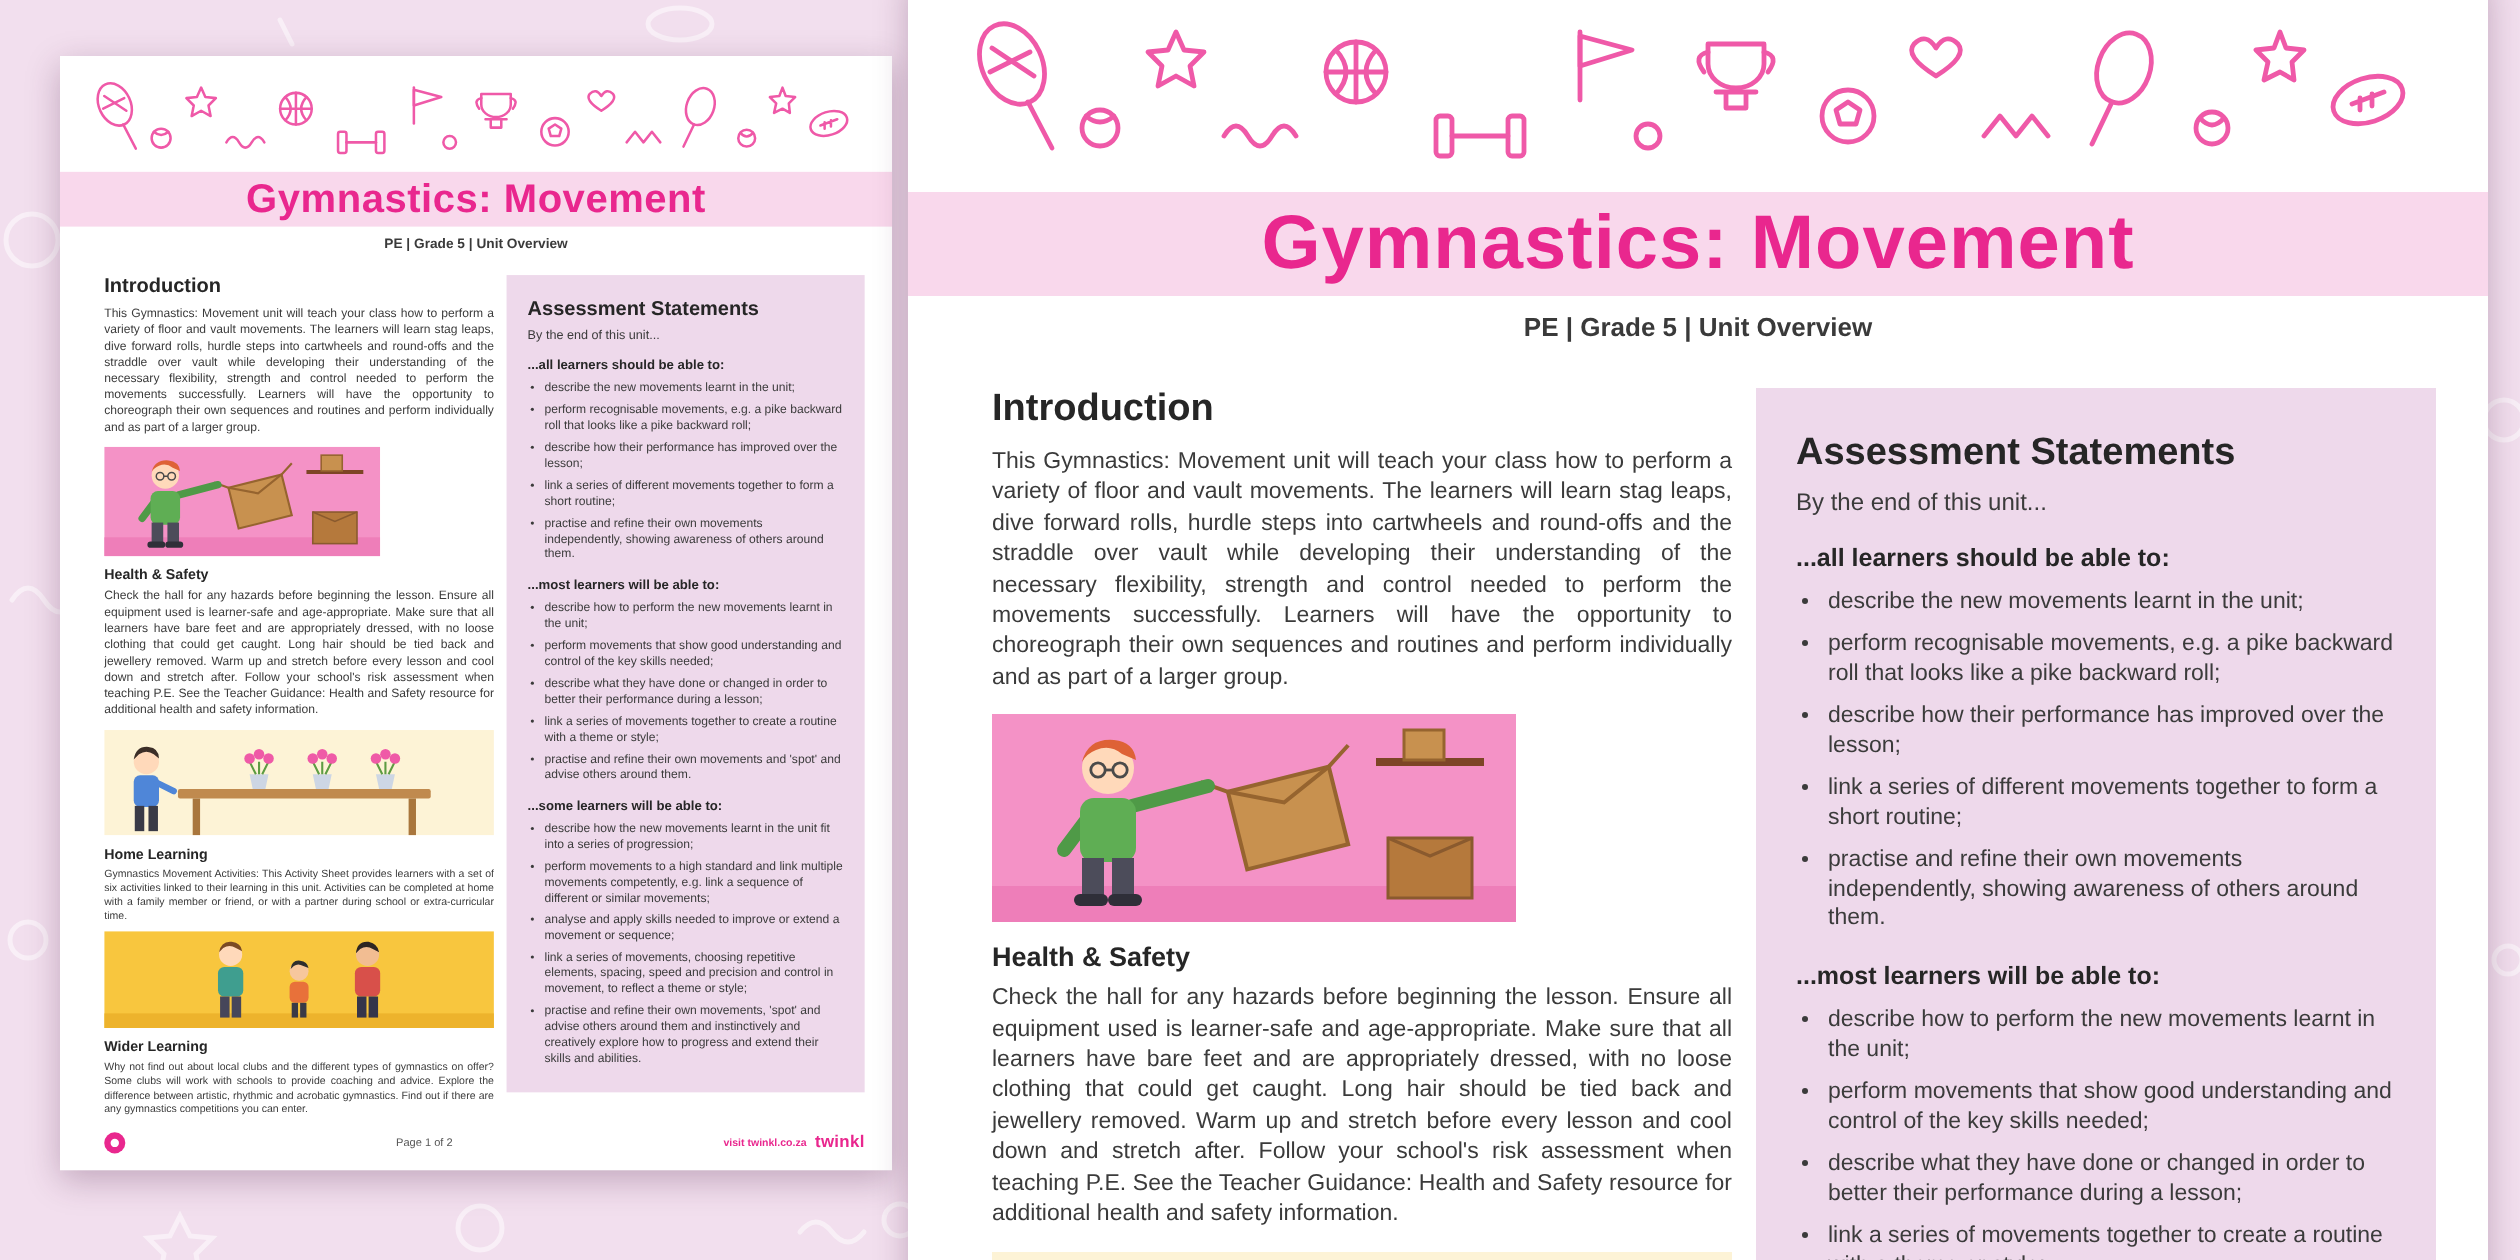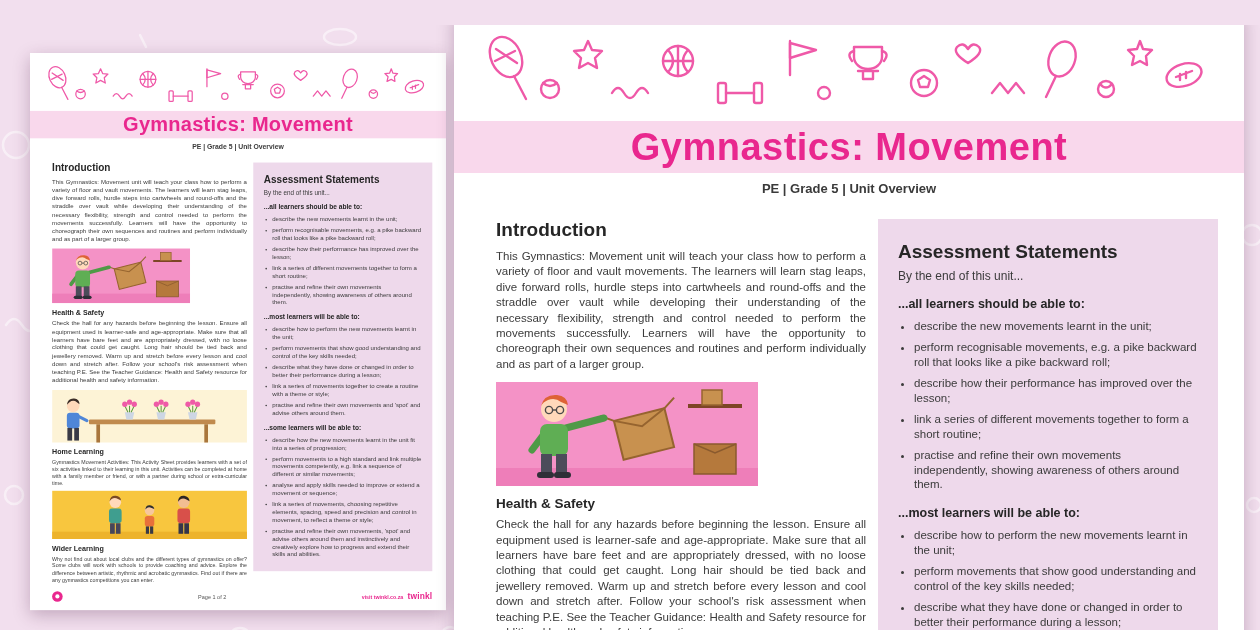--- a/index.html
+++ b/index.html
@@ -3,21 +3,21 @@
 <meta charset="utf-8">
 <style>
   * { margin:0; padding:0; box-sizing:border-box; }
   html,body { width:1260px; height:630px; }
   body {
     background:#f2dfee;
     font-family:"Liberation Sans", sans-serif;
     overflow:hidden;
     position:relative;
   }
-  .viewport { position:absolute; inset:0; overflow:hidden;margin-top:25px; }
+  .viewport { position:absolute; inset:0; overflow:hidden; }
   .bg-doodles { position:absolute; inset:0; }
 
   .page-slot {
     position:absolute;
     background:#fff;
     box-shadow:0 5px 16px rgba(70,20,60,.28);
   }
   .slot-thumb { left:30px; top:28px; width:416px; height:557px; }
   .slot-main  { left:454px; top:-14px; width:790px; height:1058px; }
   .slot-thumb .page { transform:scale(0.5266); transform-origin:0 0; }

